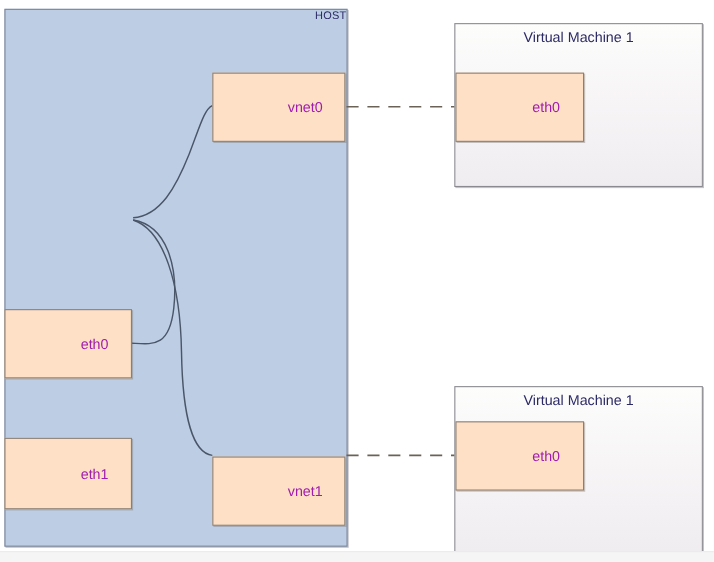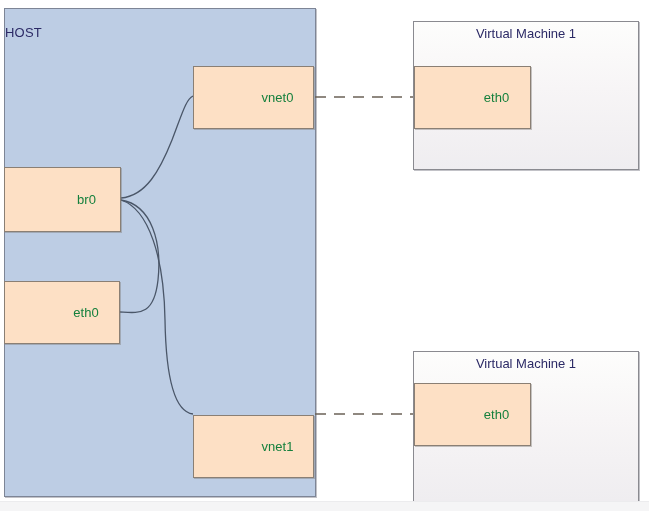--- a/index.html
+++ b/index.html
@@ -40,23 +40,23 @@
     height: 489px;
     box-sizing: border-box;
     background: #bdcde4;
     border: 1px solid #7d8596;
     box-shadow: 1px 1px 0 rgba(120,120,130,0.45);
   }
   .host-title {
     position: absolute;
     left: 0;
     right: 0;
-    top: 16px;
-    text-align: left;
-    font-size: 13px;
+    top: 0;
+    text-align: right;
+    font-size: 10px;
     color: #2c2a66;
     letter-spacing: 0.2px;
     white-space: nowrap;
   }
 
   
   .vm-box {
     position: absolute;
     box-sizing: border-box;
     background: linear-gradient(180deg, #fdfdfc 0%, #f7f5f6 45%, #efedf0 100%);
@@ -81,21 +81,21 @@
   .iface {
     position: absolute;
     box-sizing: border-box;
     background: #fde0c5;
     border: 1px solid #8a7f74;
     box-shadow: 1px 1px 0 rgba(120,115,110,0.40);
     display: flex;
     align-items: center;
     justify-content: center;
     font-size: 13px;
-    color: #15803d;
+    color: #a21caf;
     white-space: nowrap;
     padding-left: 48px;
   }
 
   
   #node-br0       { left: 4px;   top: 167px; width: 117px; height: 65px; }
   #node-host-eth0 { left: 4px;   top: 281px; width: 116px; height: 63px; }
   #node-host-eth1 { left: 4px;   top: 398px; width: 116px; height: 65px; }
   #node-vnet0     { left: 193px; top: 66px;  width: 121px; height: 63px; }
   #node-vnet1     { left: 193px; top: 383px; width: 121px; height: 63px; margin-top: 32px; }
@@ -148,24 +148,24 @@
 
     <path class="curve-link" d="M 121,200 C 152,205 162,243 158,280 C 154,316 139,313 120,312"></path>
 
     <path class="curve-link" d="M 121,200 C 149,209 164,258 165,320 C 166,381 176,412 193,414"></path>
 
     <path class="dashed-link" d="M 315,97 L 413,97"></path>
 
     <path class="dashed-link" d="M 315,414 L 413,414"></path>
   </svg>
 
-  <div class="iface" id="node-br0">br0</div>
 
   <div class="iface" id="node-host-eth0">eth0</div>
 
+  <div class="iface" id="node-host-eth1">eth1</div>
 
   <div class="iface" id="node-vnet0">vnet0</div>
 
   <div class="iface" id="node-vnet1">vnet1</div>
 
   <div class="iface" id="node-vm-top-eth0">eth0</div>
 
   <div class="iface" id="node-vm-bottom-eth0">eth0</div>
 
   <div class="page-strip"></div>

